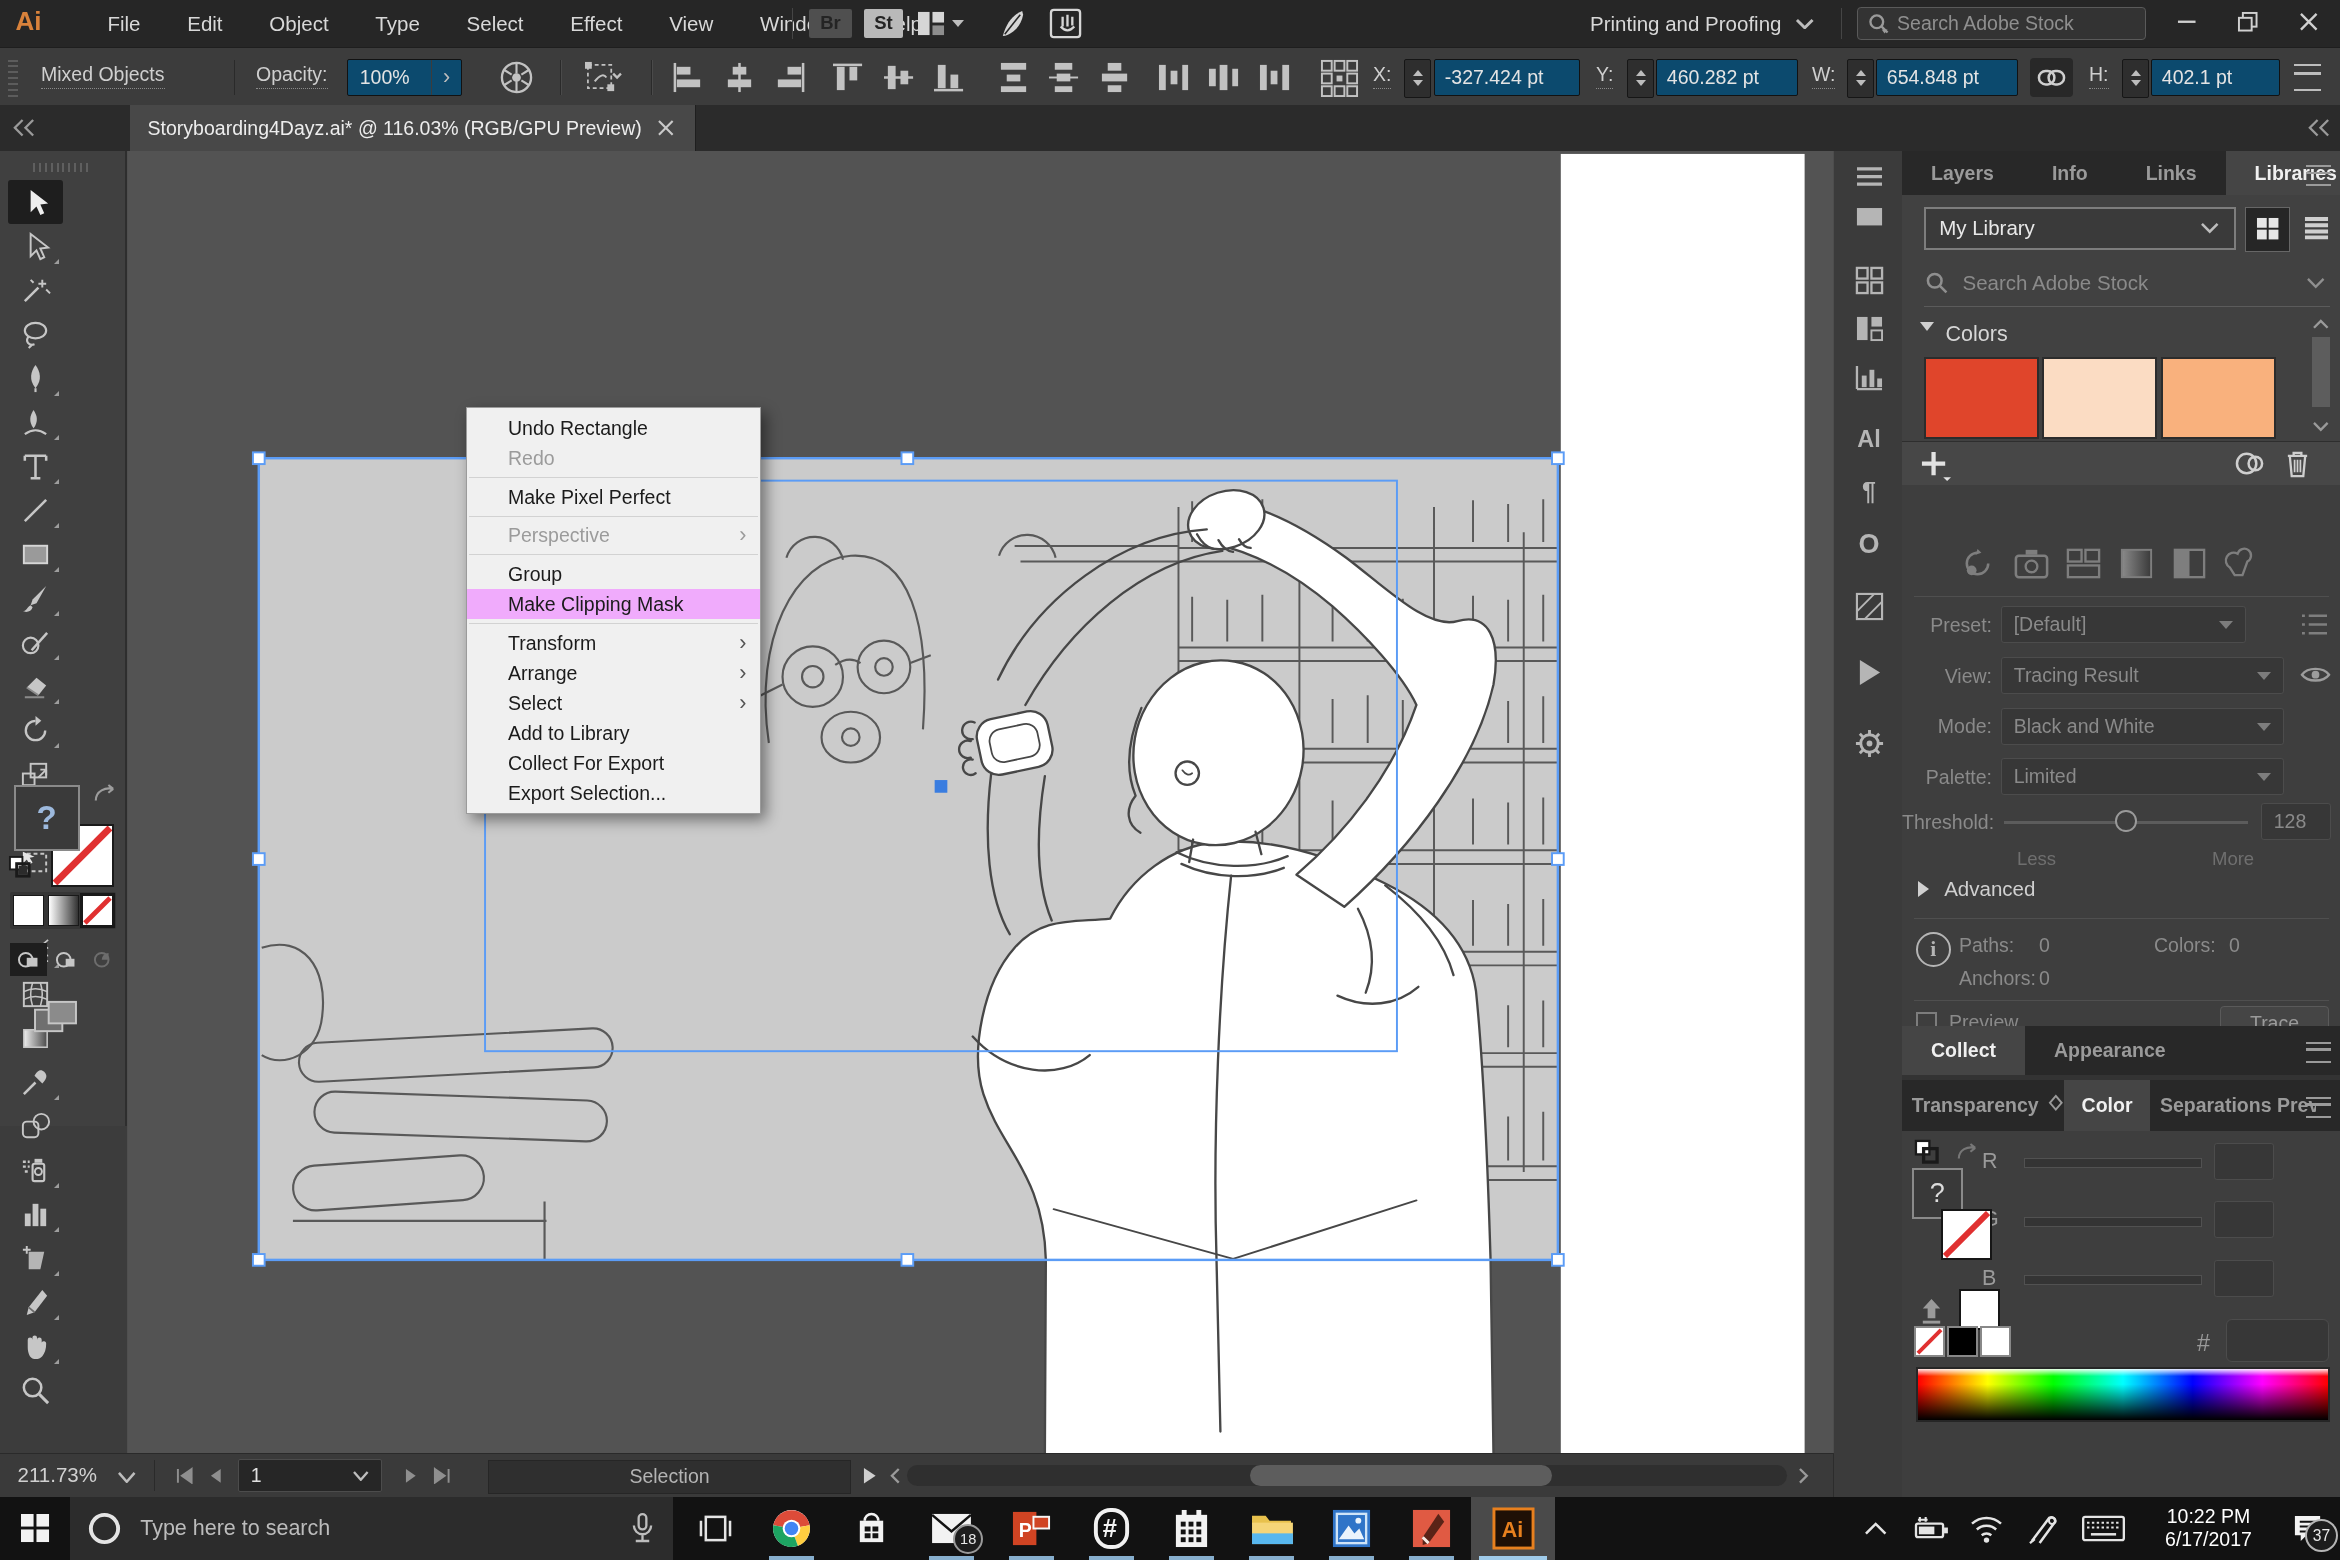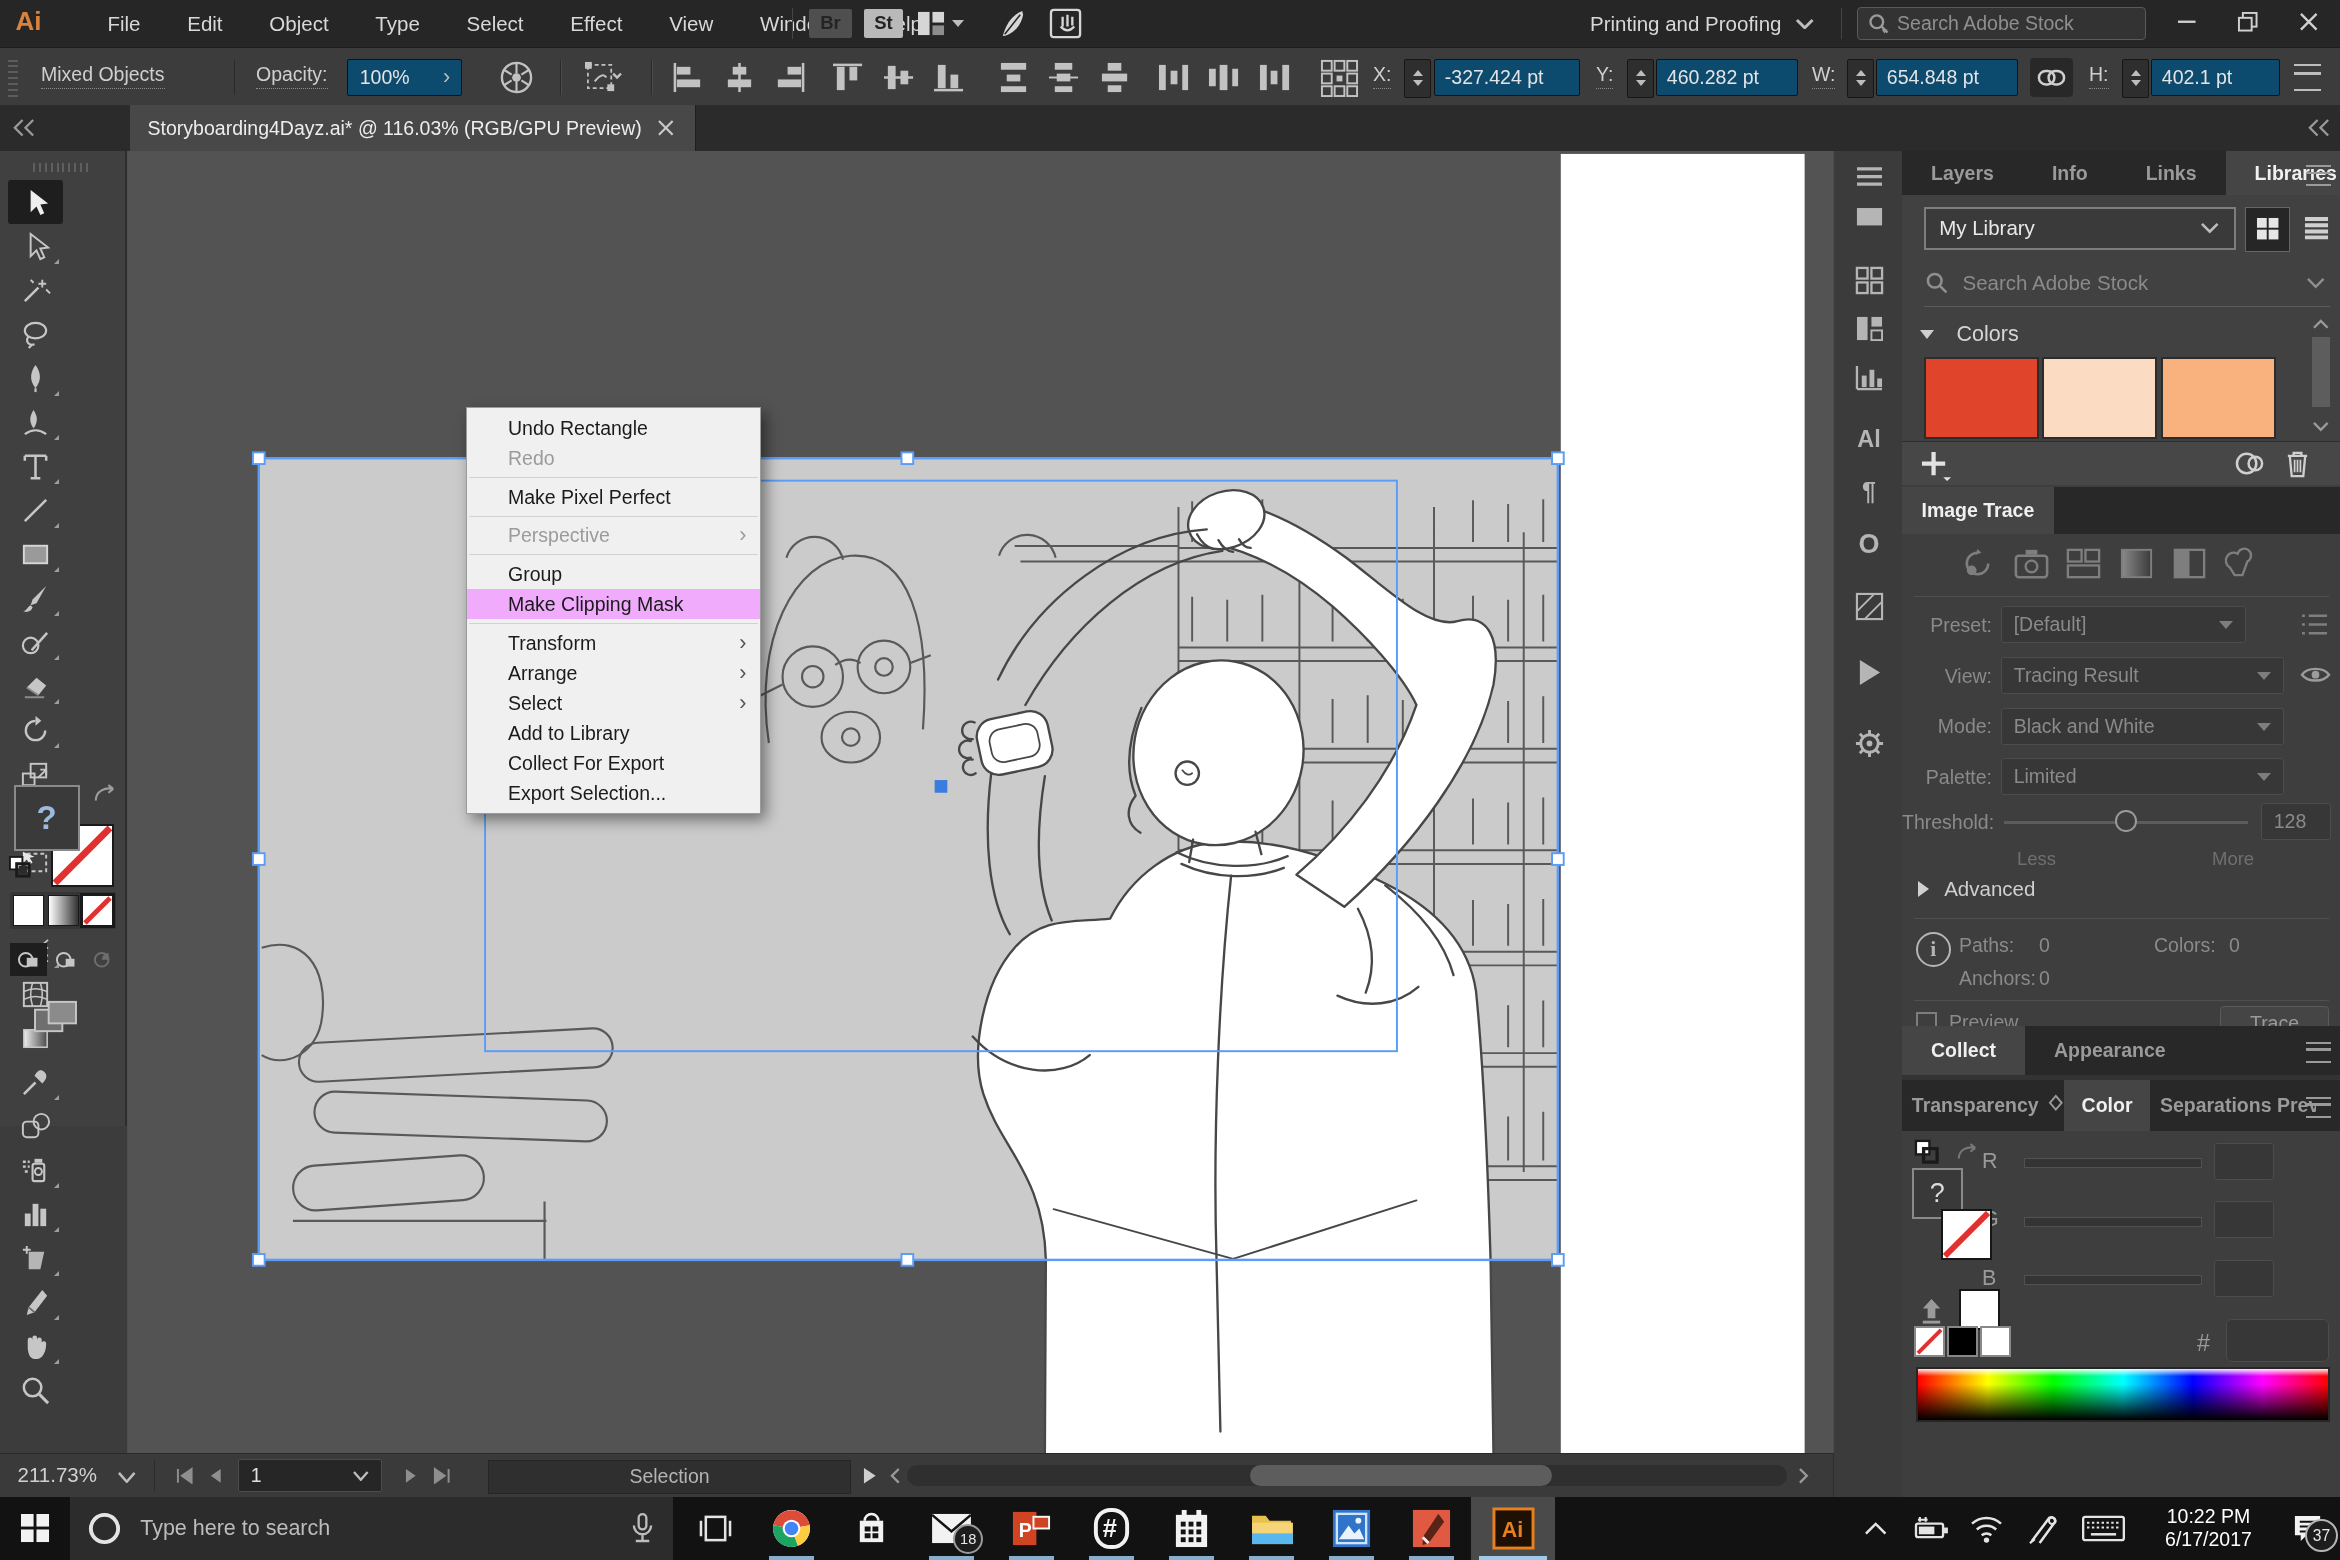--- a/index.html
+++ b/index.html
@@ -771,21 +771,21 @@
       <svg width="23.4" height="23.4" viewBox="0 0 24 24">
           <circle cx="10" cy="10" r="7" stroke="#8f8f8f" stroke-width="2.6" fill="none"></circle>
           <path d="M15,15 L22,22" stroke="#8f8f8f" stroke-width="2.6"></path>
         </svg>
       <span style="font-size:20.5px;color:#8a8a8a">Search Adobe Stock</span>
     </div>
     <svg class="abs" style="left:404px;top:82px" width="19.5" height="11.7" viewBox="0 0 20 12">
         <path d="M2,2 L10,10 L18,2" stroke="#8f8f8f" stroke-width="2.4" fill="none"></path>
       </svg>
     <div class="abs" style="left:21.5px;top:111px;width:406px;height:1px;background:#5b5b5b"></div>
-    <div class="abs" style="left:17.6px;top:127px;display:flex;align-items:center;gap:23px">
+    <div class="abs" style="left:17.6px;top:127px;display:flex;gap:12px">
       <span style="width:0;height:0;border-left:7.8px solid transparent;border-right:7.8px solid transparent;border-top:9.8px solid #cfcfcf"></span>
       <span style="font-size:21.5px;color:#d6d6d6">Colors</span>
     </div>
     <div class="sw" style="left: 21.5px; top: 162px; height: 82px; background: rgb(224, 69, 43);"></div>
     <div class="sw" style="left: 140px; top: 162px; height: 82px; background: rgb(251, 220, 195);"></div>
     <div class="sw" style="left: 259px; top: 162px; height: 82px; background: rgb(249, 177, 125);"></div>
 
     <svg class="abs" style="left:410px;top:123px" width="17.6" height="11.7" viewBox="0 0 18 12">
         <path d="M2,10 L9,3 L16,10" stroke="#9a9a9a" stroke-width="2.4" fill="none"></path>
       </svg>
@@ -803,23 +803,20 @@
         <circle cx="13" cy="15" r="10" fill="none" stroke="#cfcfcf" stroke-width="2.6"></circle>
         <circle cx="22" cy="15" r="7" fill="none" stroke="#cfcfcf" stroke-width="2.6"></circle>
       </svg>
     <svg class="abs" style="left:382px;top:5.9px" width="27" height="31" viewBox="0 0 28 32">
         <path d="M4,8 H24 M10,8 V5 h8 v3" stroke="#cfcfcf" stroke-width="2.4" fill="none"></path>
         <path d="M6,8 l2,21 h12 l2,-21" fill="none" stroke="#cfcfcf" stroke-width="2.4"></path>
         <path d="M11,12 v13 M14,12 v13 M17,12 v13" stroke="#cfcfcf" stroke-width="1.8"></path>
       </svg>
   </div>
 
-  <div class="strip" style="top:336px;height:47px">
-    <div class="ptab on" style="padding:0 19.5px">Image Trace</div>
-  </div>
   <div class="abs" style="left:0;top:383px;width:439px;height:492px;background:#3e3e3e">
     <div class="abs" style="left:57px;top:9.8px;display:flex;gap:13.7px">
       <svg width="39" height="39" viewBox="0 0 40 40">
           <path d="M30,20 A11,11 0 1 1 19,9" fill="none" stroke="#7e7e7e" stroke-width="2.6"></path>
           <circle cx="13" cy="27" r="5" fill="#7e7e7e"></circle>
           <path d="M19,5 l4,4 -6,2 Z" fill="#7e7e7e"></path>
         </svg>
       <svg width="39" height="39" viewBox="0 0 40 40">
           <rect x="4" y="12" width="32" height="22" rx="3" fill="none" stroke="#7e7e7e" stroke-width="2.6"></rect>
           <circle cx="20" cy="23" r="6" fill="none" stroke="#7e7e7e" stroke-width="2.4"></circle>

